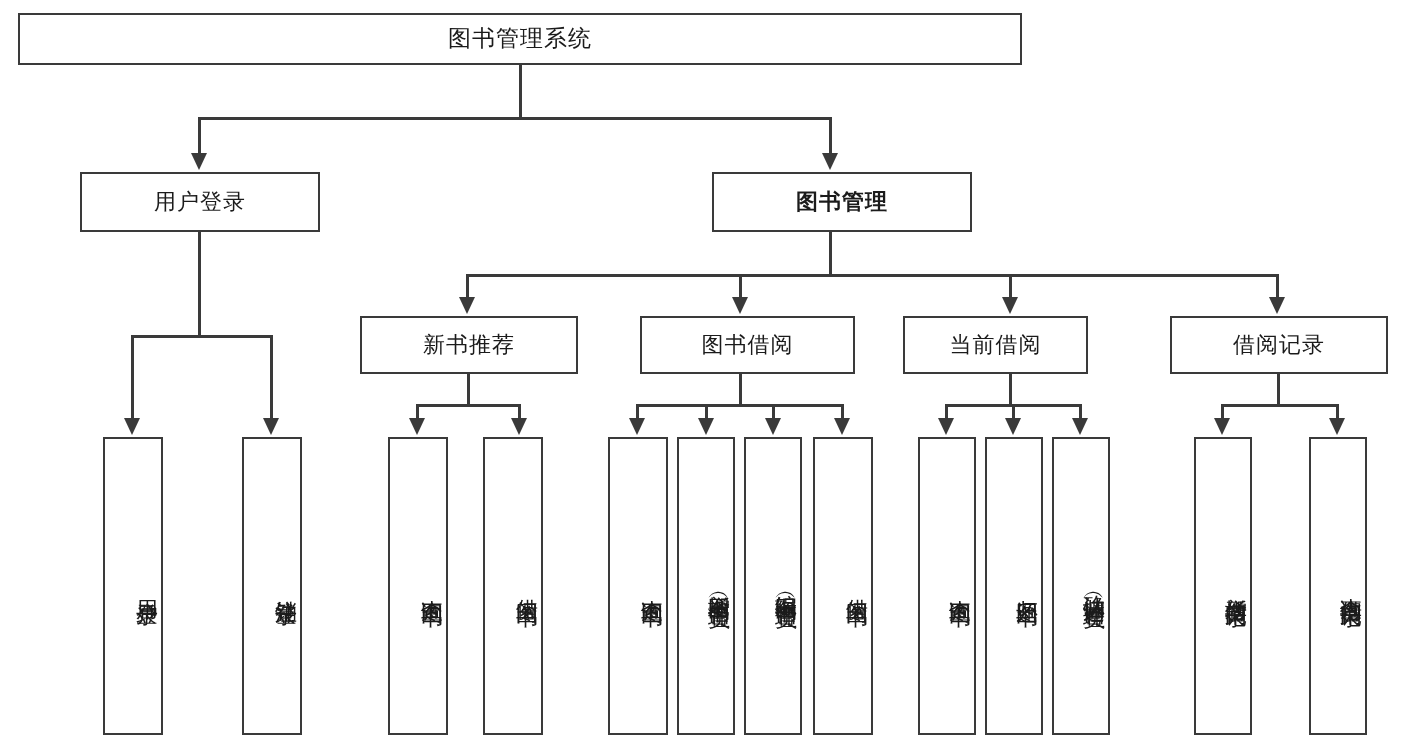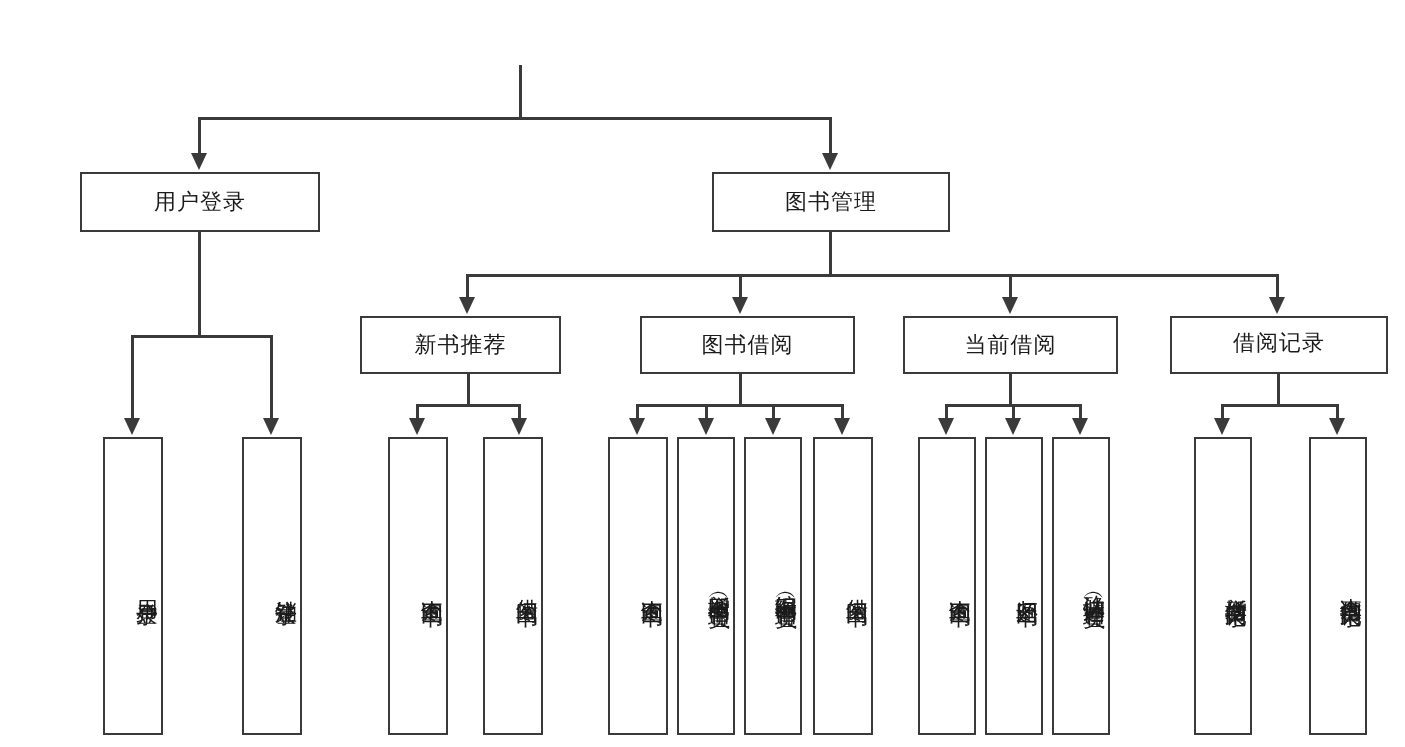--- a/index.html
+++ b/index.html
@@ -71,36 +71,39 @@
     letter-spacing: 0.5px;
     white-space: nowrap;
     font-family: "DejaVu Sans", "Liberation Sans", sans-serif;
   }
 </style>
 </head>
 <body>
 
 <div id="canvas">
 
+  <div class="node horiz root" style="left:18px; top:13px; width:1004px; height:52px;">
+    <span>图书管理系统</span>
+  </div>
 
   <div class="edge v" style="left:519px; top:65px; width:3px; height:53px;"></div>
 
   <div class="edge h" style="left:198px; top:117px; width:634px; height:3px;"></div>
 
   <div class="edge v" style="left:198px; top:117px; width:3px; height:38px;"></div>
   <div class="arrow" style="left:191px; top:153px;"></div>
 
   <div class="edge v" style="left:829px; top:117px; width:3px; height:38px;"></div>
   <div class="arrow" style="left:822px; top:153px;"></div>
 
   <div class="node horiz" style="left:80px; top:172px; width:240px; height:60px;">
     <span>用户登录</span>
   </div>
 
-  <div class="node horiz" style="left:712px; top:172px; width:238px; height:60px;">
+  <div class="node horiz" style="left:712px; top:172px; width:260px; height:60px;font-weight:bold;">
     <span>图书管理</span>
   </div>
 
   <div class="edge v" style="left:198px; top:232px; width:3px; height:104px;"></div>
   <div class="edge h" style="left:131px; top:335px; width:139px; height:3px;"></div>
   <div class="edge v" style="left:131px; top:335px; width:3px; height:85px;"></div>
   <div class="arrow" style="left:124px; top:418px;"></div>
   <div class="edge v" style="left:270px; top:335px; width:3px; height:85px;"></div>
   <div class="arrow" style="left:263px; top:418px;"></div>
 
@@ -119,30 +122,30 @@
 
   <div class="edge v" style="left:739px; top:274px; width:3px; height:25px;"></div>
   <div class="arrow" style="left:732px; top:297px;"></div>
 
   <div class="edge v" style="left:1009px; top:274px; width:3px; height:25px;"></div>
   <div class="arrow" style="left:1002px; top:297px;"></div>
 
   <div class="edge v" style="left:1276px; top:274px; width:3px; height:25px;"></div>
   <div class="arrow" style="left:1269px; top:297px;"></div>
 
-  <div class="node horiz" style="left:360px; top:316px; width:201px; height:58px;">
+  <div class="node horiz" style="left:360px; top:316px; width:218px; height:58px;">
     <span>新书推荐</span>
   </div>
   <div class="node horiz" style="left:633px; top:316px; width:215px; height:58px;margin-left:7px;">
     <span>图书借阅</span>
   </div>
-  <div class="node horiz" style="left:903px; top:316px; width:215px; height:58px;">
+  <div class="node horiz" style="left:903px; top:316px; width:185px; height:58px;">
     <span>当前借阅</span>
   </div>
-  <div class="node horiz" style="left:1170px; top:316px; width:218px; height:58px;font-family:Liberation Mono, monospace;">
+  <div class="node horiz" style="left:1170px; top:316px; width:218px; height:58px;">
     <span>借阅记录</span>
   </div>
 
   <div class="edge v" style="left:467px; top:374px; width:3px; height:32px;"></div>
   <div class="edge h" style="left:416px; top:404px; width:104px; height:3px;"></div>
   <div class="edge v" style="left:416px; top:404px; width:3px; height:17px;"></div>
   <div class="arrow" style="left:409px; top:418px;"></div>
   <div class="edge v" style="left:518px; top:404px; width:3px; height:17px;"></div>
   <div class="arrow" style="left:511px; top:418px;"></div>
 

